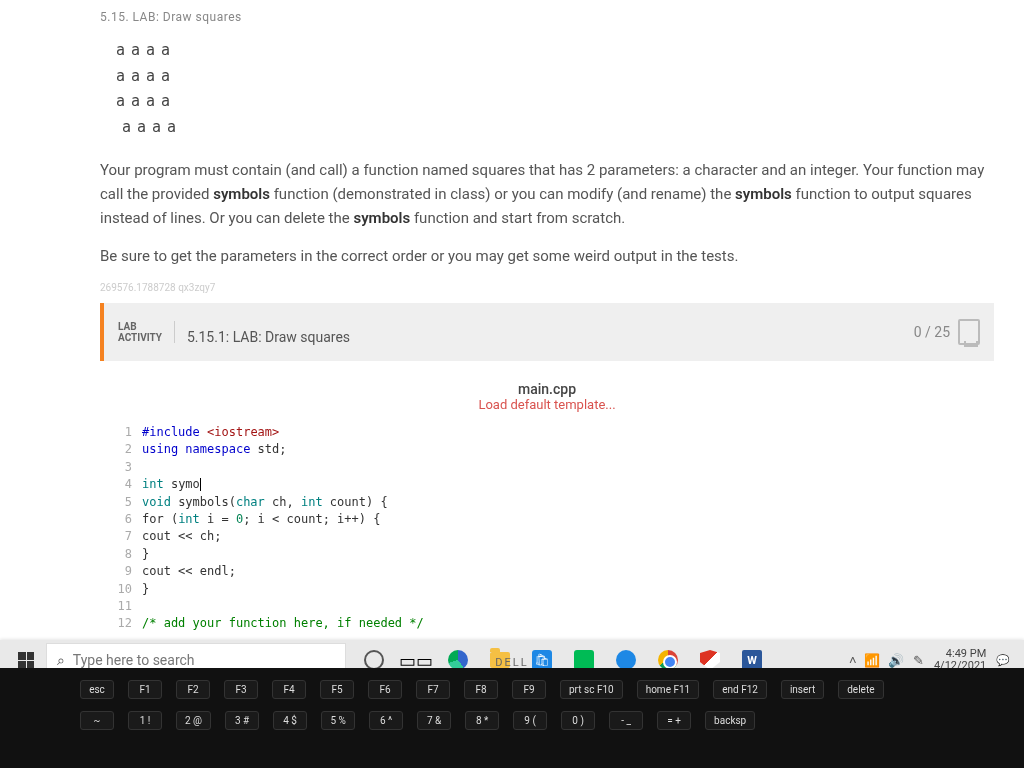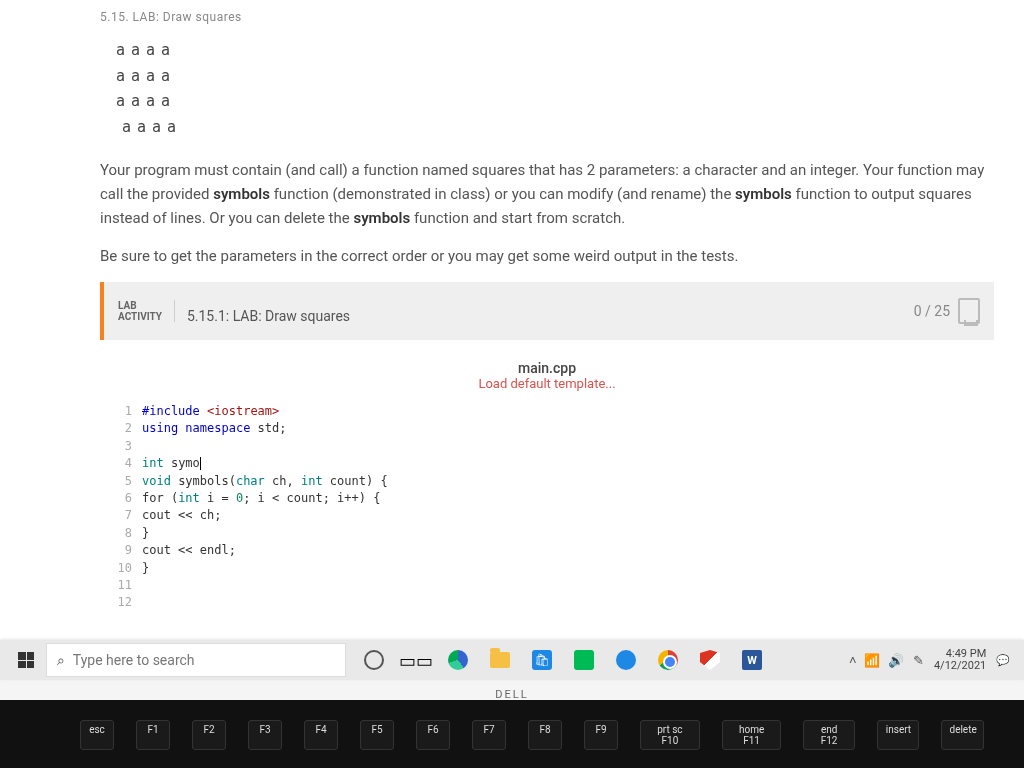--- a/index.html
+++ b/index.html
@@ -146,24 +146,24 @@
   .tray{
     margin-left:auto; display:flex; align-items:center; gap:10px;
     font-size:11px; color:#444; padding-right:8px;
   }
   .tray .clock{ text-align:right; line-height:1.1;}
   .tray .sys{ font-size:13px; color:#555; display:flex; gap:8px;}
 
   
   .bezel{
     position:absolute; left:0; right:0; bottom:0;
-    height:68px; background:#111;
+    height:100px; background:#111;
   }
   .key-row{
-    display:flex; gap:22px; padding:20px 40px 0 80px;
+    display:flex; gap:14px; padding:12px 40px 0 80px;
     color:#ddd; font-size:10px;
   }
   .key{ 
     background:#1a1a1a; border:1px solid #333;
     border-radius:3px; padding:3px 8px; min-width:34px;
     text-align:center;
   }
   .brand{
     position:absolute; left:50%; top:-12px; transform:translateX(-50%);
     color:#666; font-size:11px; letter-spacing:2px;
@@ -209,20 +209,21 @@
     <b>symbols</b>
     <span> function (demonstrated in class) or you can modify (and rename) the </span>
     <b>symbols</b>
     <span> function to output squares instead of lines. Or you can delete the </span>
     <b>symbols</b>
     <span> function and start from scratch.</span>
   </p>
 
   <p class="instructions">Be sure to get the parameters in the correct order or you may get some weird output in the tests.</p>
 
+  <div class="small-id">269576.1788728 qx3zqy7</div>
 
   <div class="lab-bar">
     <div class="lab-label">
       <div>LAB</div>
       <div>ACTIVITY</div>
     </div>
     <div class="lab-title">5.15.1: LAB: Draw squares</div>
     <div class="lab-score">0 / 25</div>
     <div class="score-box"></div>
   </div>
@@ -272,20 +273,21 @@
     <div class="code-line">
         <span class="ln">10</span>
         <span>}</span>
       </div>
     <div class="code-line">
         <span class="ln">11</span>
         <span></span>
       </div>
     <div class="code-line">
         <span class="ln">12</span>
+        <span class="cm">/* add your function here, if needed */</span>
       </div>
   </div>
 </div>
 
 <div class="taskbar">
   <div class="win-btn">
     <div class="win-logo">
       <span></span>
         <span></span>
         <span></span>

